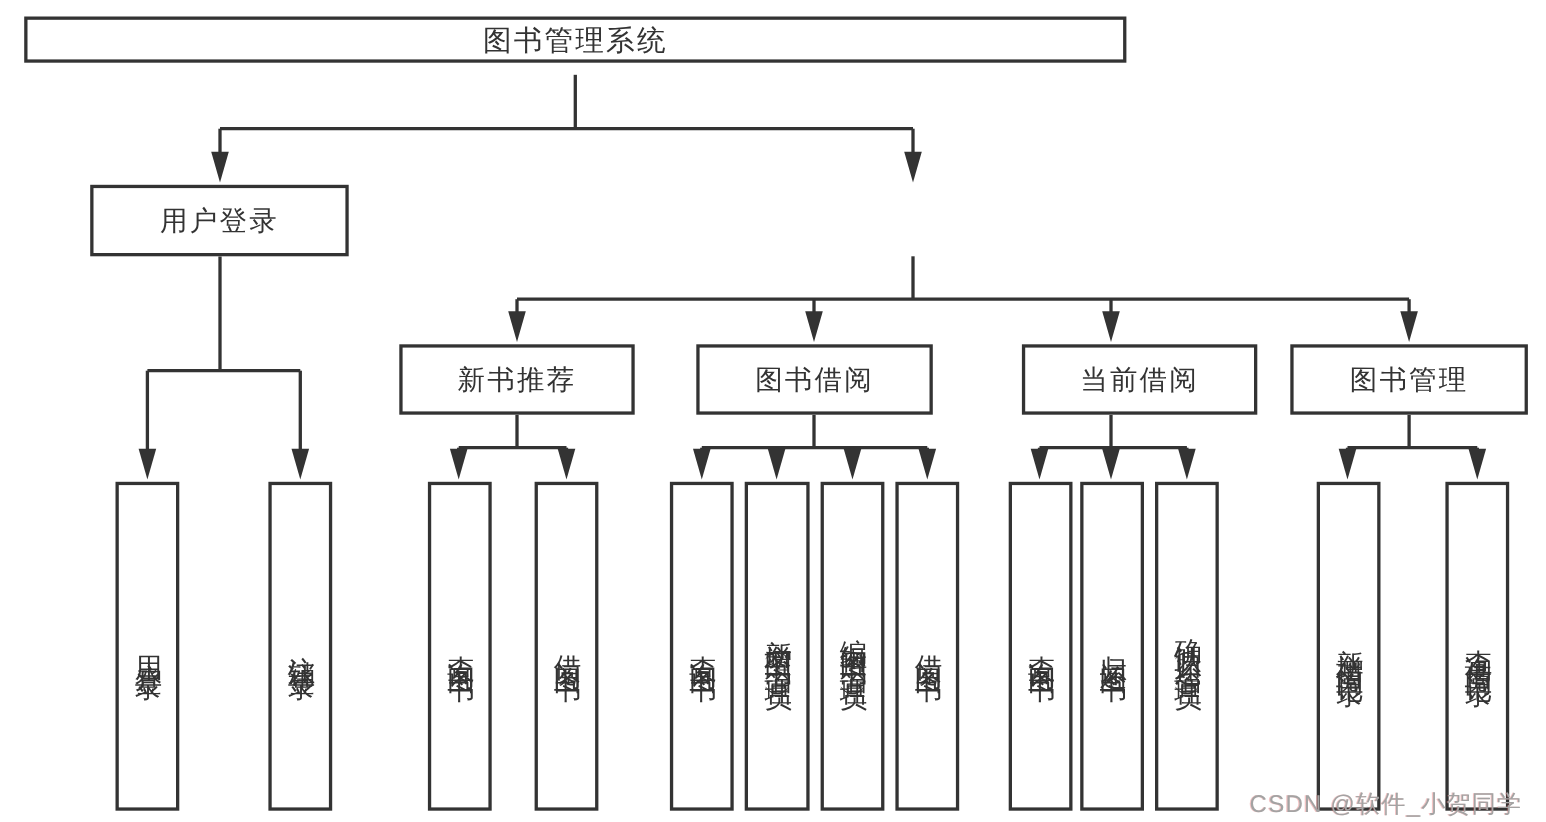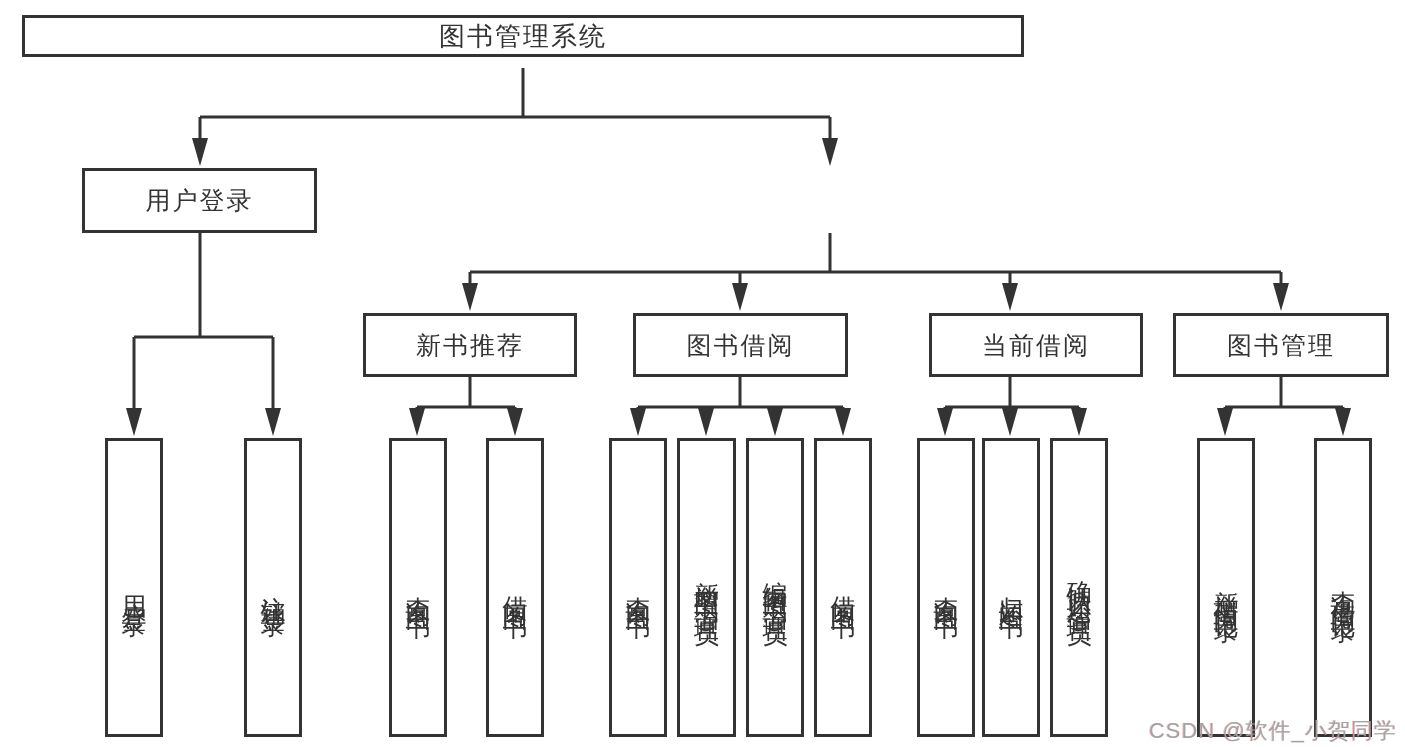--- a/index.html
+++ b/index.html
@@ -45,21 +45,21 @@
   .node .vtext {
     writing-mode: vertical-rl;
     text-orientation: mixed;
     font-size: 25px;
     letter-spacing: 6px;
     line-height: 1;
     max-height: 292px;
   }
   .watermark {
     position: absolute;
-    right: 8px;
+    right: 21px;
     bottom: 1px;
     font-size: 22px;
     letter-spacing: 1px;
     color: var(--watermark);
     text-shadow: -1px 0 0 rgba(221, 90, 90, 0.35);
     white-space: nowrap;
   }
 </style>
 </head>
 <body>

